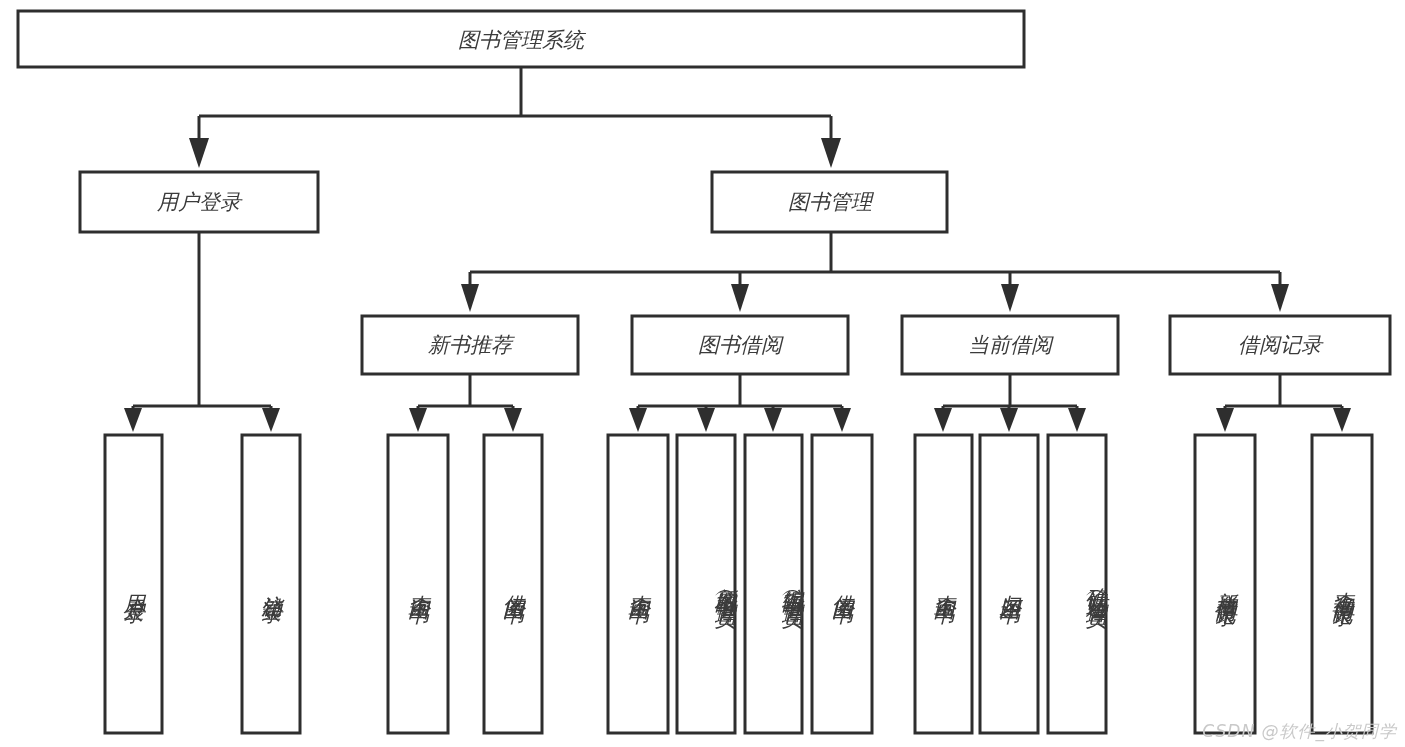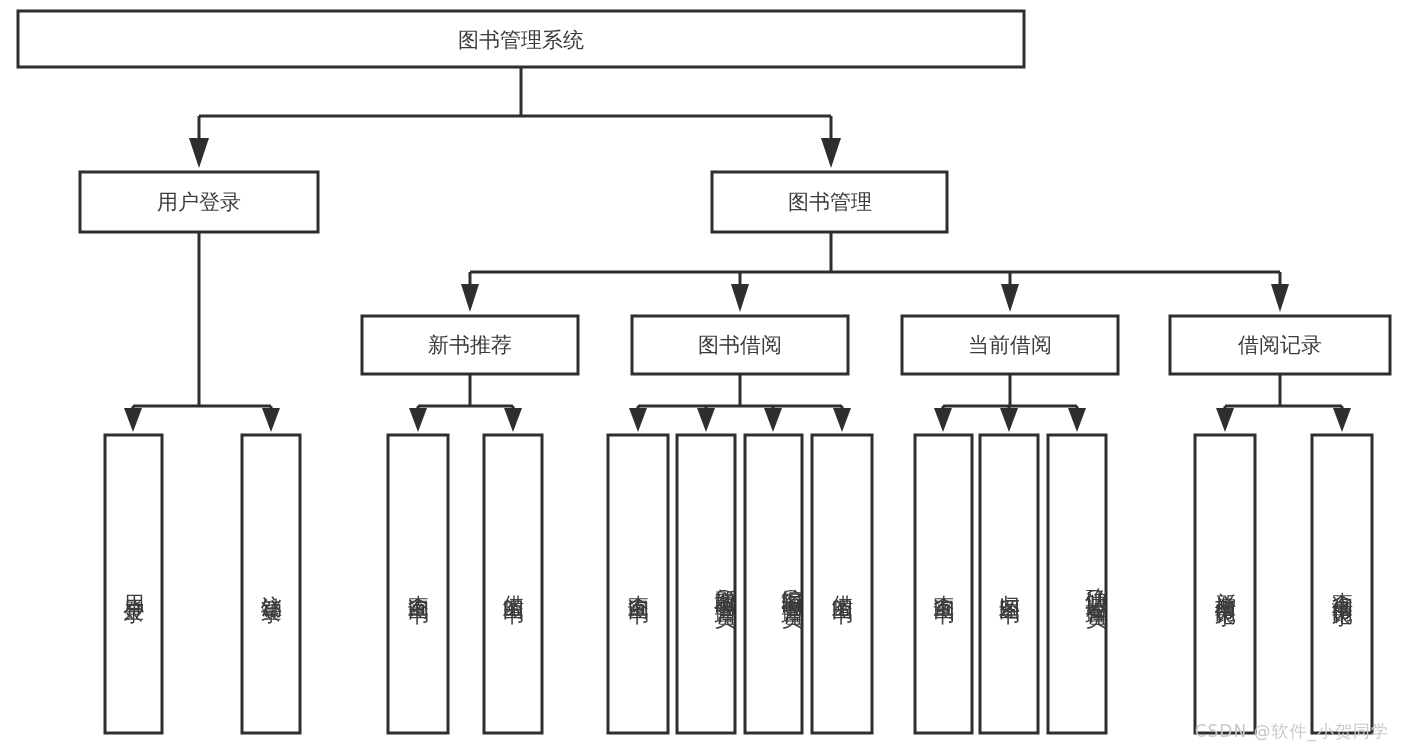--- a/index.html
+++ b/index.html
@@ -11,20 +11,21 @@
     width: 1405px;
     height: 747px;
     overflow: hidden;
     font-family: "DejaVu Sans", "Liberation Sans", sans-serif;
   }
   #diagram-root {
     position: relative;
     width: 1405px;
     height: 747px;
     background: #ffffff;
+    font-style: italic;
   }
   svg#flow {
     position: absolute;
     top: 0;
     left: 0;
     width: 1405px;
     height: 747px;
     display: block;
   }
   .node-box {
@@ -59,21 +60,21 @@
     color: #3b3b3b;
     font-family: "DejaVu Sans", "Liberation Sans", sans-serif;
     font-size: 21px;
     line-height: 1.0;
     letter-spacing: 3px;
     white-space: nowrap;
     pointer-events: none;
   }
   .watermark {
     position: absolute;
-    right: 16px;
+    right: 8px;
     bottom: 4px;
     color: #c9c9c9;
     font-family: "DejaVu Sans", "Liberation Sans", sans-serif;
     font-size: 17px;
     letter-spacing: 1px;
     white-space: nowrap;
   }
 </style>
 </head>
 <body>

